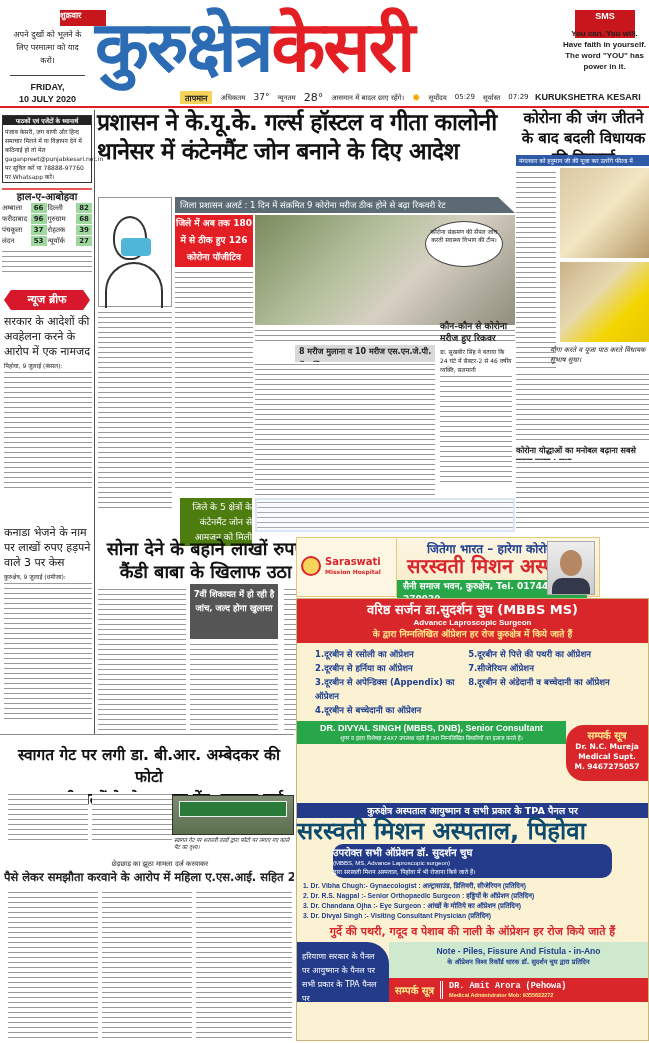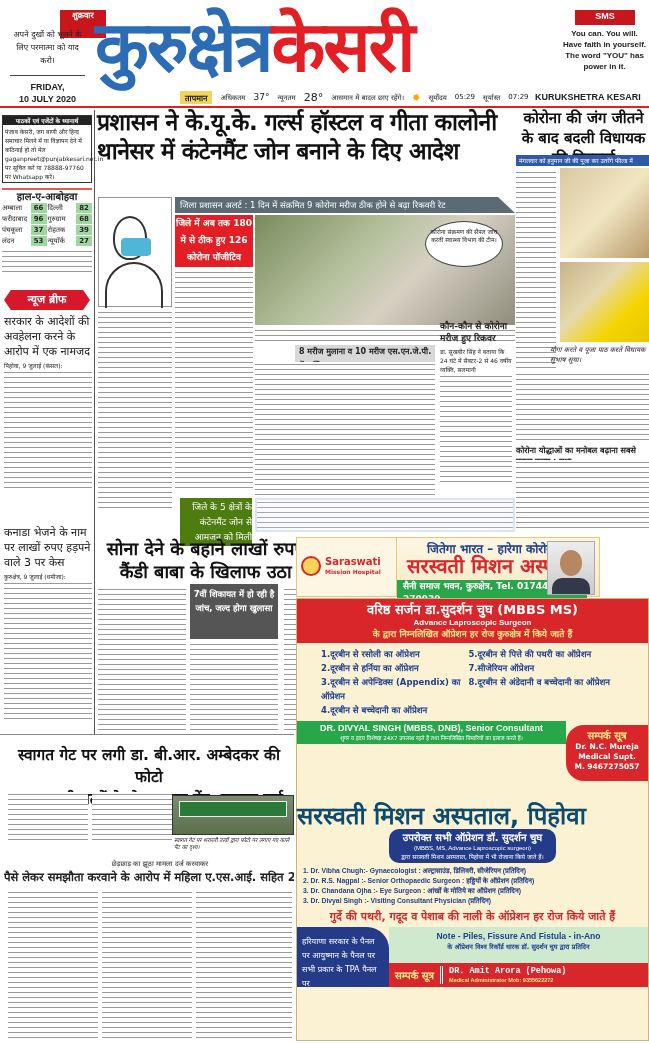--- a/index.html
+++ b/index.html
@@ -1,25 +1,25 @@
 <!DOCTYPE html>
 <html><head>
 <meta charset="utf-8">
 <style>
 *{box-sizing:border-box;margin:0;padding:0}
 body{width:649px;height:1043px;background:#fff;font-family:"DejaVu Sans",sans-serif;color:#222;position:relative;overflow:hidden}
 .abs{position:absolute}
 .txtlines{background:repeating-linear-gradient(#fff 0,#fff 2px,#9a9a9a 2px,#9a9a9a 3px,#fff 3px,#fff 5px)}
-.day-tag{left:60px;top:10px;width:46px;height:28px;background:#c8161d;color:#fff;font-size:8px;font-weight:bold;text-align:center;line-height:12px}
+.day-tag{left:60px;top:10px;width:46px;height:16px;background:#c8161d;color:#fff;font-size:8px;font-weight:bold;text-align:left;line-height:12px}
 .quote{left:10px;top:28px;width:75px;font-size:8px;text-align:center;line-height:13px;color:#222}
 .datebox{left:10px;top:75px;width:75px;text-align:center;font-family:"Liberation Sans",sans-serif;font-weight:bold;font-size:9px;border-top:1px solid #444;padding-top:5px;line-height:12px}
 .masthead{left:95px;top:8px;width:390px;height:78px;font-weight:bold;font-size:70px;line-height:78px;letter-spacing:-2px;font-family:"DejaVu Sans",sans-serif}
 .mast-blue{color:#2b6cb5}
 .mast-red{color:#e31e24}
-.sms-tag{left:575px;top:10px;width:60px;height:15px;background:#c8161d;color:#fff;font-size:9px;font-weight:bold;text-align:center;line-height:12px;font-family:"Liberation Sans",sans-serif}
+.sms-tag{left:575px;top:10px;width:60px;height:28px;background:#c8161d;color:#fff;font-size:9px;font-weight:bold;text-align:center;line-height:12px;font-family:"Liberation Sans",sans-serif}
 .sms-text{left:562px;top:28px;width:85px;font-family:"Liberation Sans",sans-serif;font-weight:bold;font-size:8px;text-align:center;line-height:11px}
 .weather-strip{left:180px;top:90px;width:390px;height:14px;font-size:7px;display:flex;align-items:center;gap:8px}
 .tapman{background:#f6d35a;padding:1px 5px;font-size:8px;font-weight:bold}
 .kk{left:535px;top:92px;font-family:"Liberation Sans",sans-serif;font-weight:bold;font-size:9px}
 .redrule{left:0;top:106px;width:649px;height:2px;background:#e31e24}
 .notice-box{left:2px;top:115px;width:90px;height:68px;border:1px solid #333;font-size:6px;line-height:9px;padding:0 2px}
 .notice-head{background:#222;color:#fff;font-weight:bold;text-align:center;margin:0 -2px 2px}
 .weather-box{left:2px;top:188px;width:90px;height:90px;border-top:2px solid #e85a5a}
 .weather-box h4{font-size:10px;text-align:center;line-height:13px}
 .wgrid{display:grid;grid-template-columns:1fr 16px 1fr 16px;gap:1px;font-size:7px;line-height:10px}
@@ -176,21 +176,21 @@
   <div style="position:absolute;left:28px;top:18px;font-size:10px;font-weight:bold;color:#d8262b">Saraswati</div>
   <div style="position:absolute;left:28px;top:30px;font-size:6px;font-weight:bold;color:#d8262b">Mission Hospital</div>
 </div>
 
 <div class="abs ad2">
   <div class="adred" style="padding:2px 0">
     <div style="font-size:13px;line-height:17px">वरिष्ठ सर्जन डा.सुदर्शन चुघ (MBBS MS)</div>
     <div style="font-size:8px;line-height:10px;font-family:'Liberation Sans',sans-serif">Advance Laproscopic Surgeon</div>
     <div style="font-size:9px;line-height:13px;color:#ffe98a">के द्वारा निम्नलिखित ऑप्रेशन हर रोज कुरुक्षेत्र में किये जाते हैं</div>
   </div>
-  <div style="display:flex;padding:4px 24px;gap:6px">
+  <div style="display:flex;padding:4px 18px;gap:6px">
     <div class="adlist" style="flex:1">
       <div>1.दूरबीन से रसोली का ऑप्रेशन</div>
       <div>2.दूरबीन से हर्निया का ऑप्रेशन</div>
       <div>3.दूरबीन से अपेन्डिक्स (Appendix) का ऑप्रेशन</div>
       <div>4.दूरबीन से बच्चेदानी का ऑप्रेशन</div>
     </div>
     <div class="adlist" style="flex:1.1">
       <div>5.दूरबीन से पित्ते की पथरी का ऑप्रेशन</div>
       <div>7.सीजेरियन ऑप्रेशन</div>
       <div>8.दूरबीन से अंडेदानी व बच्चेदानी का ऑप्रेशन</div>
@@ -203,22 +203,23 @@
         <div style="font-size:5.5px;line-height:9px">शुगर व ह्रदय विशेषज्ञ 24X7 उपलब्ध रहते हैं तथा निम्नलिखित बिमारियों का इलाज करते हैं।</div>
       </div>
     </div>
     <div class="contact-red" style="width:82px;height:56px;margin-top:4px;padding-top:3px">
       <div style="font-size:10px;color:#ffe98a">सम्पर्क सूत्र</div>
       <div style="font-size:7.5px;line-height:10px">Dr. N.C. Mureja</div>
       <div style="font-size:7.5px;line-height:10px">Medical Supt.</div>
       <div style="font-size:7.5px;line-height:10px">M. 9467275057</div>
     </div>
   </div>
+  <div class="navy" style="font-size:9.5px;font-weight:bold;text-align:center;line-height:15px">कुरुक्षेत्र अस्पताल आयुष्मान व सभी प्रकार के TPA पैनल पर</div>
   <div style="font-size:24px;font-weight:bold;color:#0c4a6e;line-height:26px">सरस्वती मिशन अस्पताल, पिहोवा</div>
-  <div class="navy" style="margin:0 92px;border-radius:10px;text-align:center;padding:2px 0">
+  <div class="navy" style="margin:0 36px;border-radius:10px;text-align:left;padding:2px 0">
     <div style="font-size:10px;font-weight:bold;line-height:13px">उपरोक्त सभी ऑप्रेशन डॉ. सुदर्शन चुघ</div>
     <div style="font-size:6px;line-height:8px;font-family:'Liberation Sans',sans-serif">(MBBS, MS, Advance Laproscopic surgeon)</div>
     <div style="font-size:6px;line-height:9px">द्वारा सरस्वती मिशन अस्पताल, पिहोवा में भी रोजाना किये जाते हैं।</div>
   </div>
   <div style="font-size:6.8px;font-weight:bold;color:#1f3f8f;line-height:10px;padding:3px 6px;font-family:'Liberation Sans',sans-serif">
     <div>1. Dr. Vibha Chugh:- Gynaecologist : अल्ट्रासाउंड, डिलिवरी, सीजेरियन (प्रतिदिन)</div>
     <div>2. Dr. R.S. Nagpal :- Senior Orthopaedic Surgeon : हड्डियों के ऑप्रेशन (प्रतिदिन)</div>
     <div>3. Dr. Chandana Ojha :- Eye Surgeon : आंखों के मोतिये का ऑप्रेशन (प्रतिदिन)</div>
     <div>3. Dr. Divyal Singh :- Visiting Consultant Physician (प्रतिदिन)</div>
   </div>

